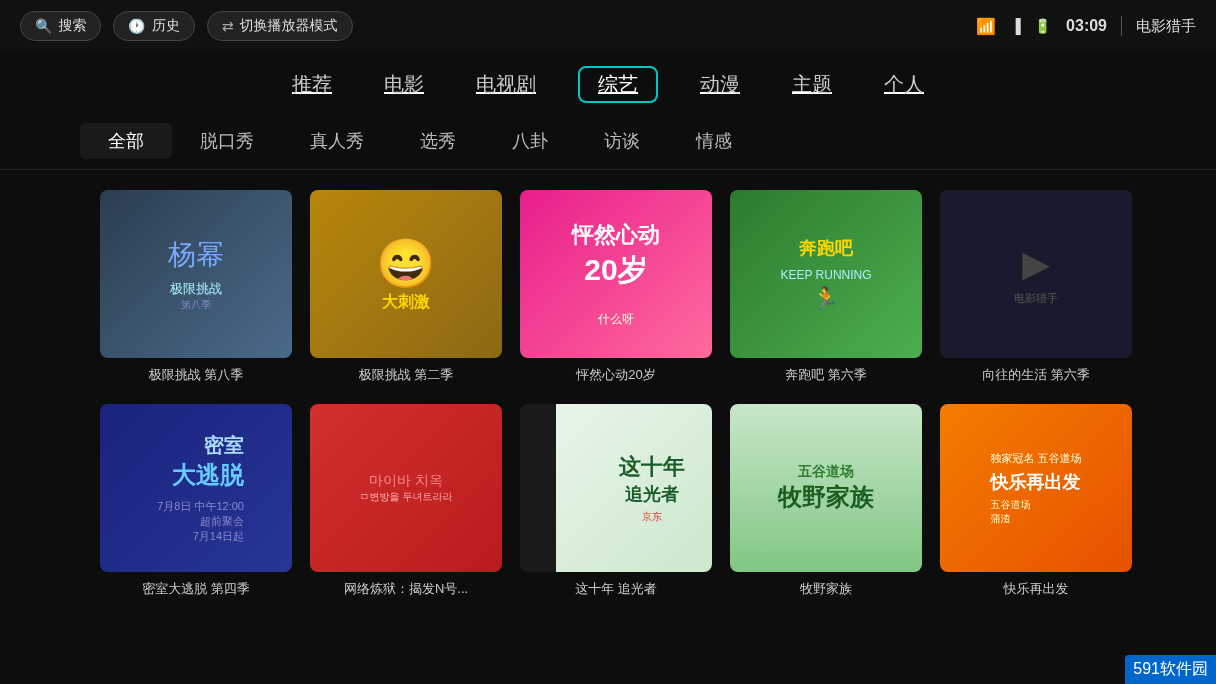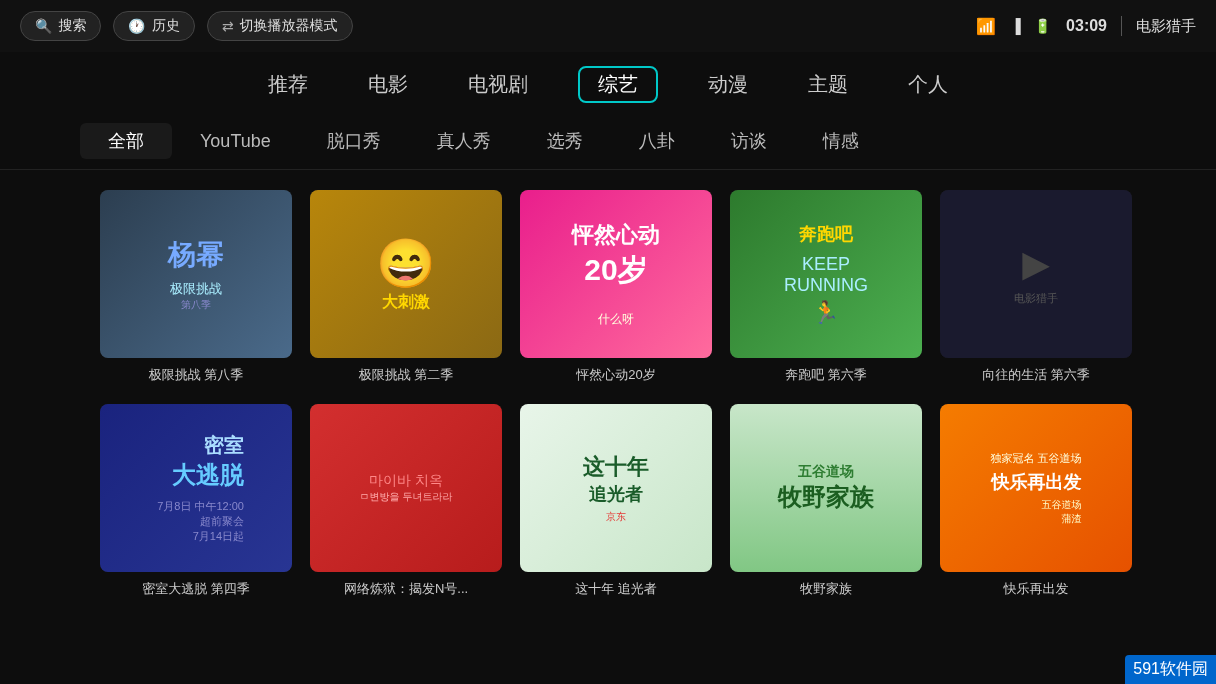--- a/index.html
+++ b/index.html
@@ -45,23 +45,24 @@
     }
     .topbar-right .time { font-size: 16px; font-weight: bold; }
     .topbar-right .app-name { font-size: 15px; }
     .divider-v { width: 1px; height: 20px; background: #555; }
 
     
     .main-nav {
       display: flex;
       justify-content: center;
       align-items: center;
-      gap: 40px;
+      gap: 32px;
       padding: 14px 0 10px;
       background: #0d0d0d;
+      text-decoration: underline;
     }
     .main-nav-item {
       font-size: 20px;
       color: #ccc;
       cursor: pointer;
       padding: 4px 10px;
       border-radius: 6px;
     }
     .main-nav-item.active {
       color: #fff;
@@ -213,38 +214,37 @@
   <span class="main-nav-item">电影</span>
   <span class="main-nav-item">电视剧</span>
   <span class="main-nav-item active">综艺</span>
   <span class="main-nav-item">动漫</span>
   <span class="main-nav-item">主题</span>
   <span class="main-nav-item">个人</span>
 </div>
 
 <div class="sub-nav">
   <span class="sub-nav-item active">全部</span>
-  <span class="sub-nav-item">YouTube</span>
   <span class="sub-nav-item">脱口秀</span>
   <span class="sub-nav-item">真人秀</span>
   <span class="sub-nav-item">选秀</span>
   <span class="sub-nav-item">八卦</span>
   <span class="sub-nav-item">访谈</span>
   <span class="sub-nav-item">情感</span>
 </div>
 
 <div class="content-area">
 
   <div class="grid-row">
 
     <div class="card">
       <div class="card-thumb">
         <div class="card-thumb-inner card-bg-1">
           <div style="position:absolute;top:50%;left:50%;transform:translate(-50%,-50%);text-align:center;color:#9bb;">
-            <div style="font-size:28px;font-weight:bold;color:#7af;text-align:center;">杨幂</div>
+            <div style="font-size:28px;font-weight:normal;color:#7af;text-align:center;">杨幂</div>
             <div style="font-size:13px;margin-top:6px;color:#aef;">极限挑战</div>
             <div style="font-size:10px;color:#88c;">第八季</div>
           </div>
         </div>
       </div>
       <div class="card-label">极限挑战 第八季</div>
     </div>
 
     <div class="card">
       <div class="card-thumb">
@@ -269,21 +269,21 @@
         </div>
       </div>
       <div class="card-label">怦然心动20岁</div>
     </div>
 
     <div class="card">
       <div class="card-thumb">
         <div class="card-thumb-inner card-bg-4">
           <div style="position:absolute;top:50%;left:50%;transform:translate(-50%,-50%);text-align:center;color:#fff;">
             <div style="font-size:18px;font-weight:bold;color:#ffd700;">奔跑吧</div>
-            <div style="font-size:18px;color:#aef;margin-top:8px;">KEEP RUNNING</div>
+            <div style="font-size:12px;color:#aef;margin-top:8px;">KEEP RUNNING</div>
             <div style="font-size:22px;margin-top:4px;">🏃</div>
           </div>
         </div>
       </div>
       <div class="card-label">奔跑吧 第六季</div>
     </div>
 
     <div class="card">
       <div class="card-thumb">
         <div class="card-thumb-inner card-bg-5">
@@ -320,21 +320,21 @@
             <div style="font-size:14px;color:#f88;">마이바 치옥</div>
             <div style="font-size:10px;color:#faa;">ㅁ변방을 두녀트라라</div>
           </div>
         </div>
       </div>
       <div class="card-label">网络炼狱：揭发N号...</div>
     </div>
 
     <div class="card">
       <div class="card-thumb">
-        <div class="card-thumb-inner" style="background:linear-gradient(135deg,#e8f5e9,#c8e6c9);">
+        <div class="card-thumb-inner" style="background:linear-gradient(135deg,#e8f5e9,#c8e6c9);margin-left:36px;">
           <div style="position:absolute;top:50%;left:50%;transform:translate(-50%,-50%);text-align:center;color:#1a5c2a;">
             <div style="font-size:22px;font-weight:bold;">这十年</div>
             <div style="font-size:18px;font-weight:bold;">追光者</div>
             <div style="font-size:10px;margin-top:4px;color:#e53935;">京东</div>
           </div>
         </div>
       </div>
       <div class="card-label">这十年 追光者</div>
     </div>
 
@@ -346,21 +346,21 @@
             <div style="font-size:24px;font-weight:bold;color:#1b5e20;">牧野家族</div>
           </div>
         </div>
       </div>
       <div class="card-label">牧野家族</div>
     </div>
 
     <div class="card">
       <div class="card-thumb">
         <div class="card-thumb-inner card-bg-9">
-          <div style="position:absolute;top:50%;left:50%;transform:translate(-50%,-50%);text-align:right;color:#fff;">
+          <div style="position:absolute;top:50%;left:50%;transform:translate(-50%,-50%);text-align:left;color:#fff;">
             <div style="font-size:11px;color:#ffd;">独家冠名 五谷道场</div>
             <div style="font-size:18px;font-weight:bold;margin-top:4px;">快乐再出发</div>
             <div style="font-size:10px;margin-top:4px;color:#ffc;">五谷道场</div>
             <div style="font-size:10px;color:#ffc;">蒲渣</div>
           </div>
         </div>
       </div>
       <div class="card-label">快乐再出发</div>
     </div>
   </div>

